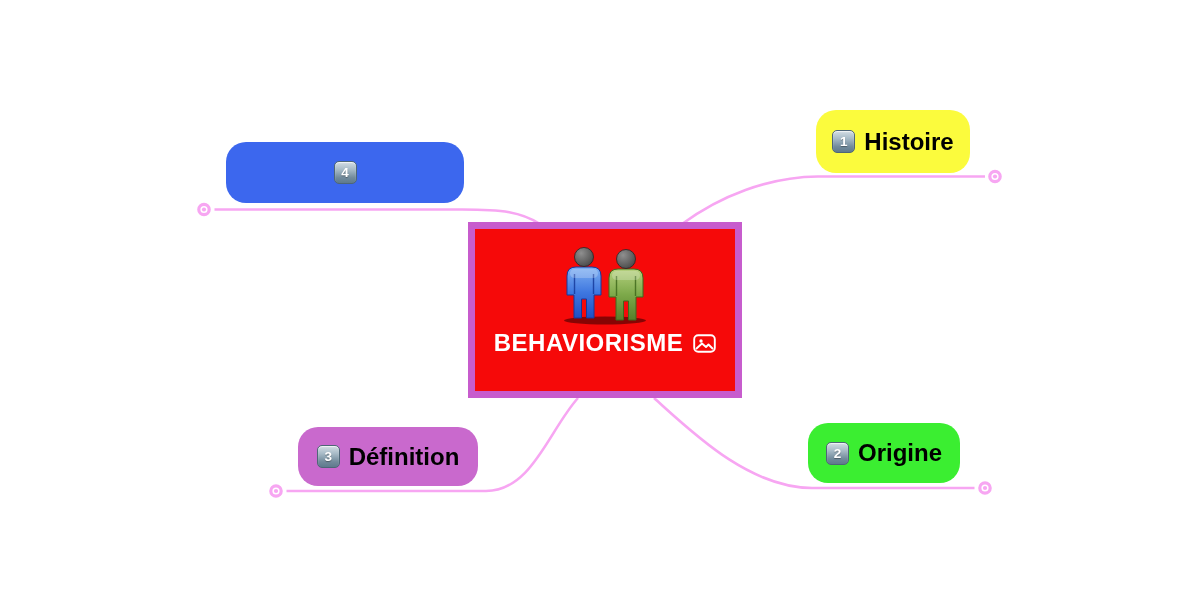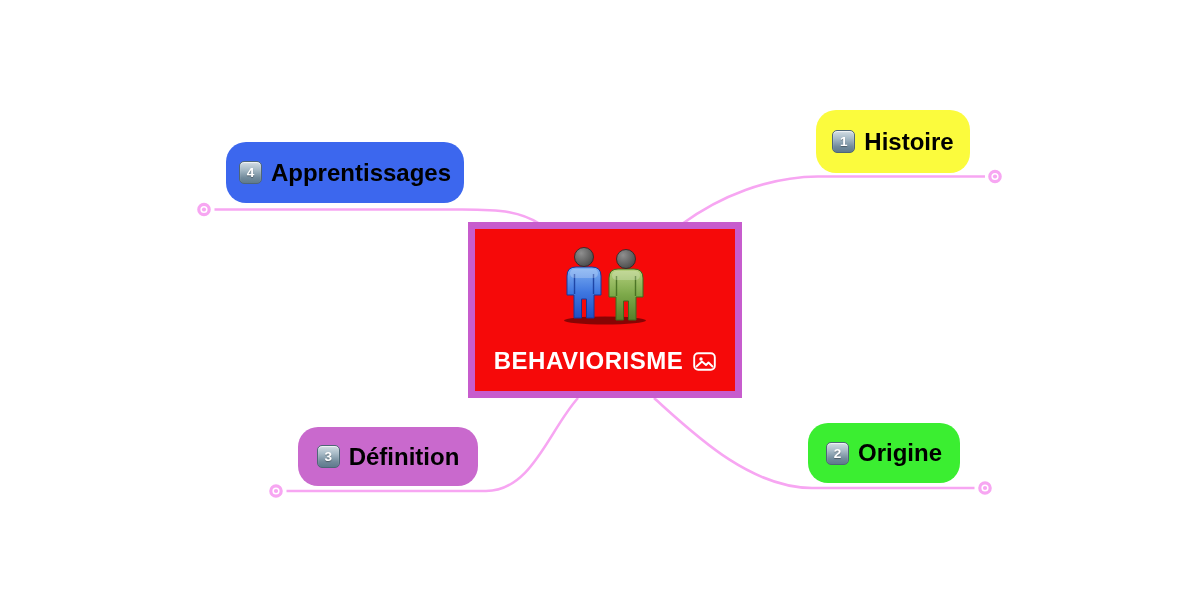--- a/index.html
+++ b/index.html
@@ -19,21 +19,21 @@
   
   .central {
     position:absolute; left:468px; top:222px; width:274px; height:176px;
     box-sizing:border-box;
     background:#f60909;
     border:7px solid #c75ccd;
     display:flex; flex-direction:column; align-items:center;
     padding-top:16px;
   }
   .central-title-row {
-    display:flex; align-items:center; gap:10px; margin-top:18px;
+    display:flex; align-items:center; gap:10px; 
   }
   .central-title {
     color:#ffffff; font-size:24px; font-weight:800; letter-spacing:0.5px;
   }
   .img-icon { display:inline-flex; }
 
   
   .branch {
     position:absolute; box-sizing:border-box;
     display:flex; align-items:center; justify-content:center; gap:9px;
@@ -146,16 +146,15 @@
     <span class="label">Origine</span>
   </div>
 
   <div class="branch definition">
     <span class="badge">3</span>
     <span class="label">Définition</span>
   </div>
 
   <div class="branch apprentissages">
     <span class="badge">4</span>
-    <span class="label">Apprentissages</span>
   </div>
 
 </div>
 
 </body></html>

